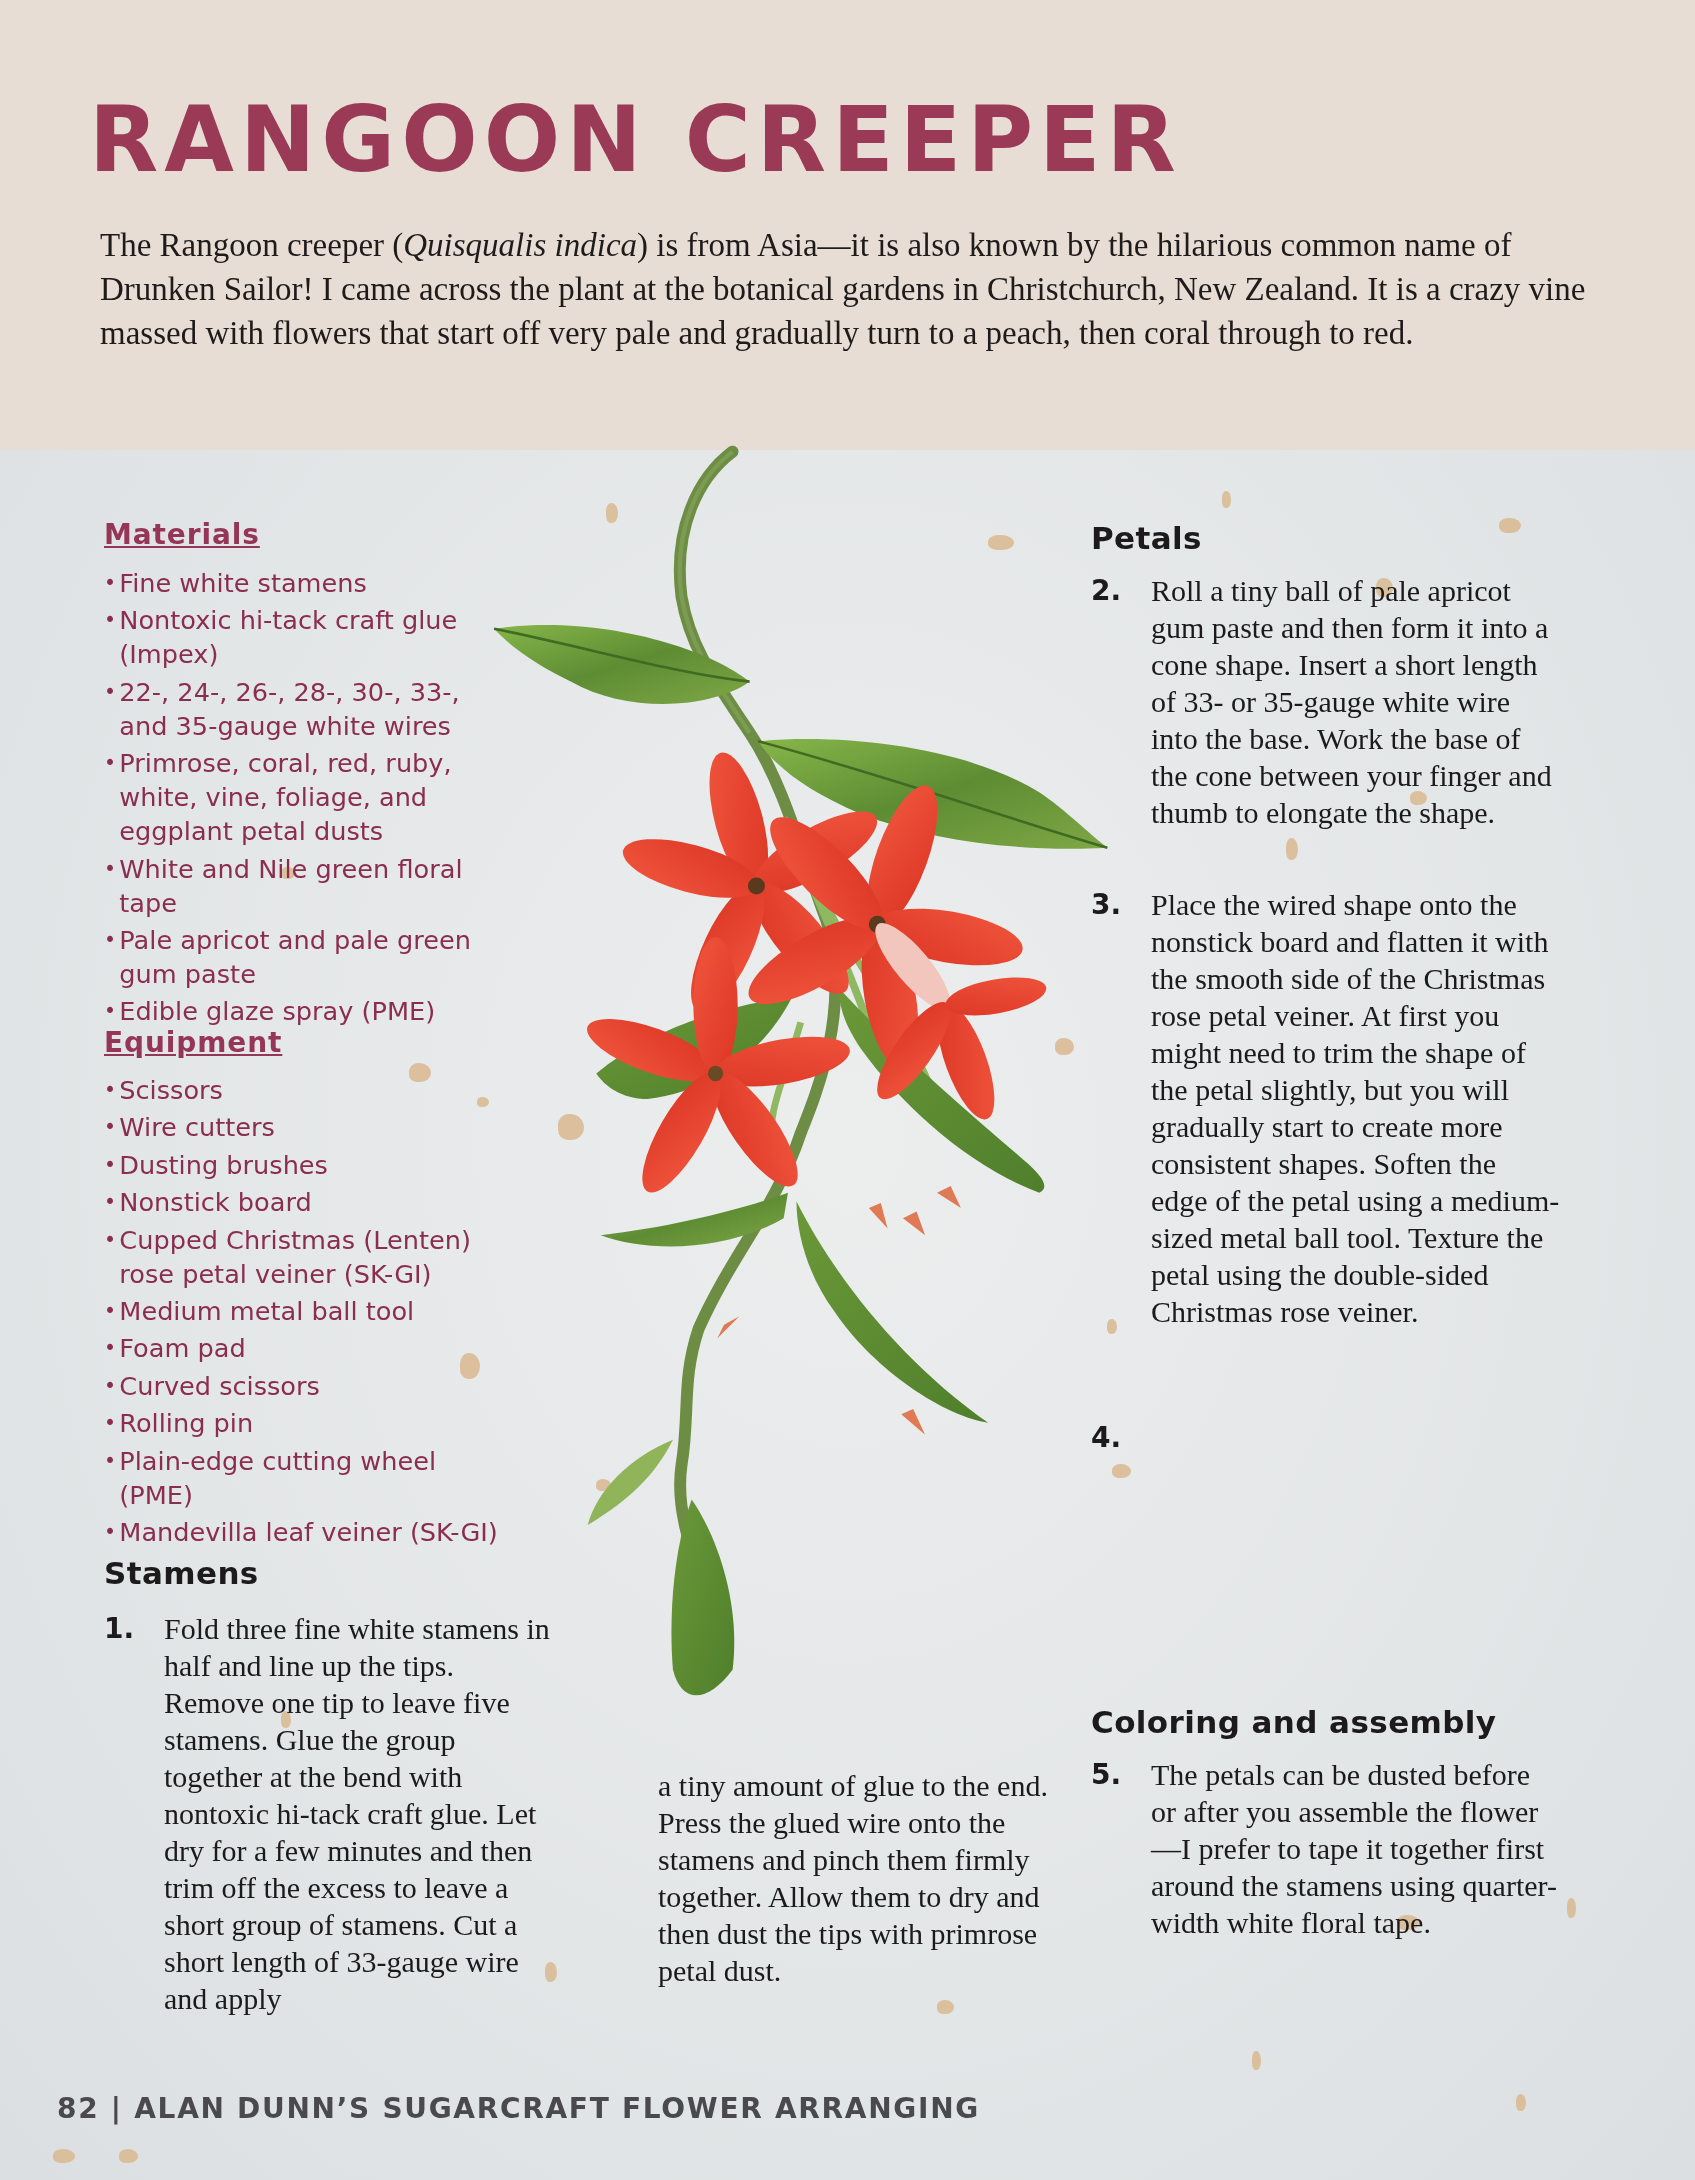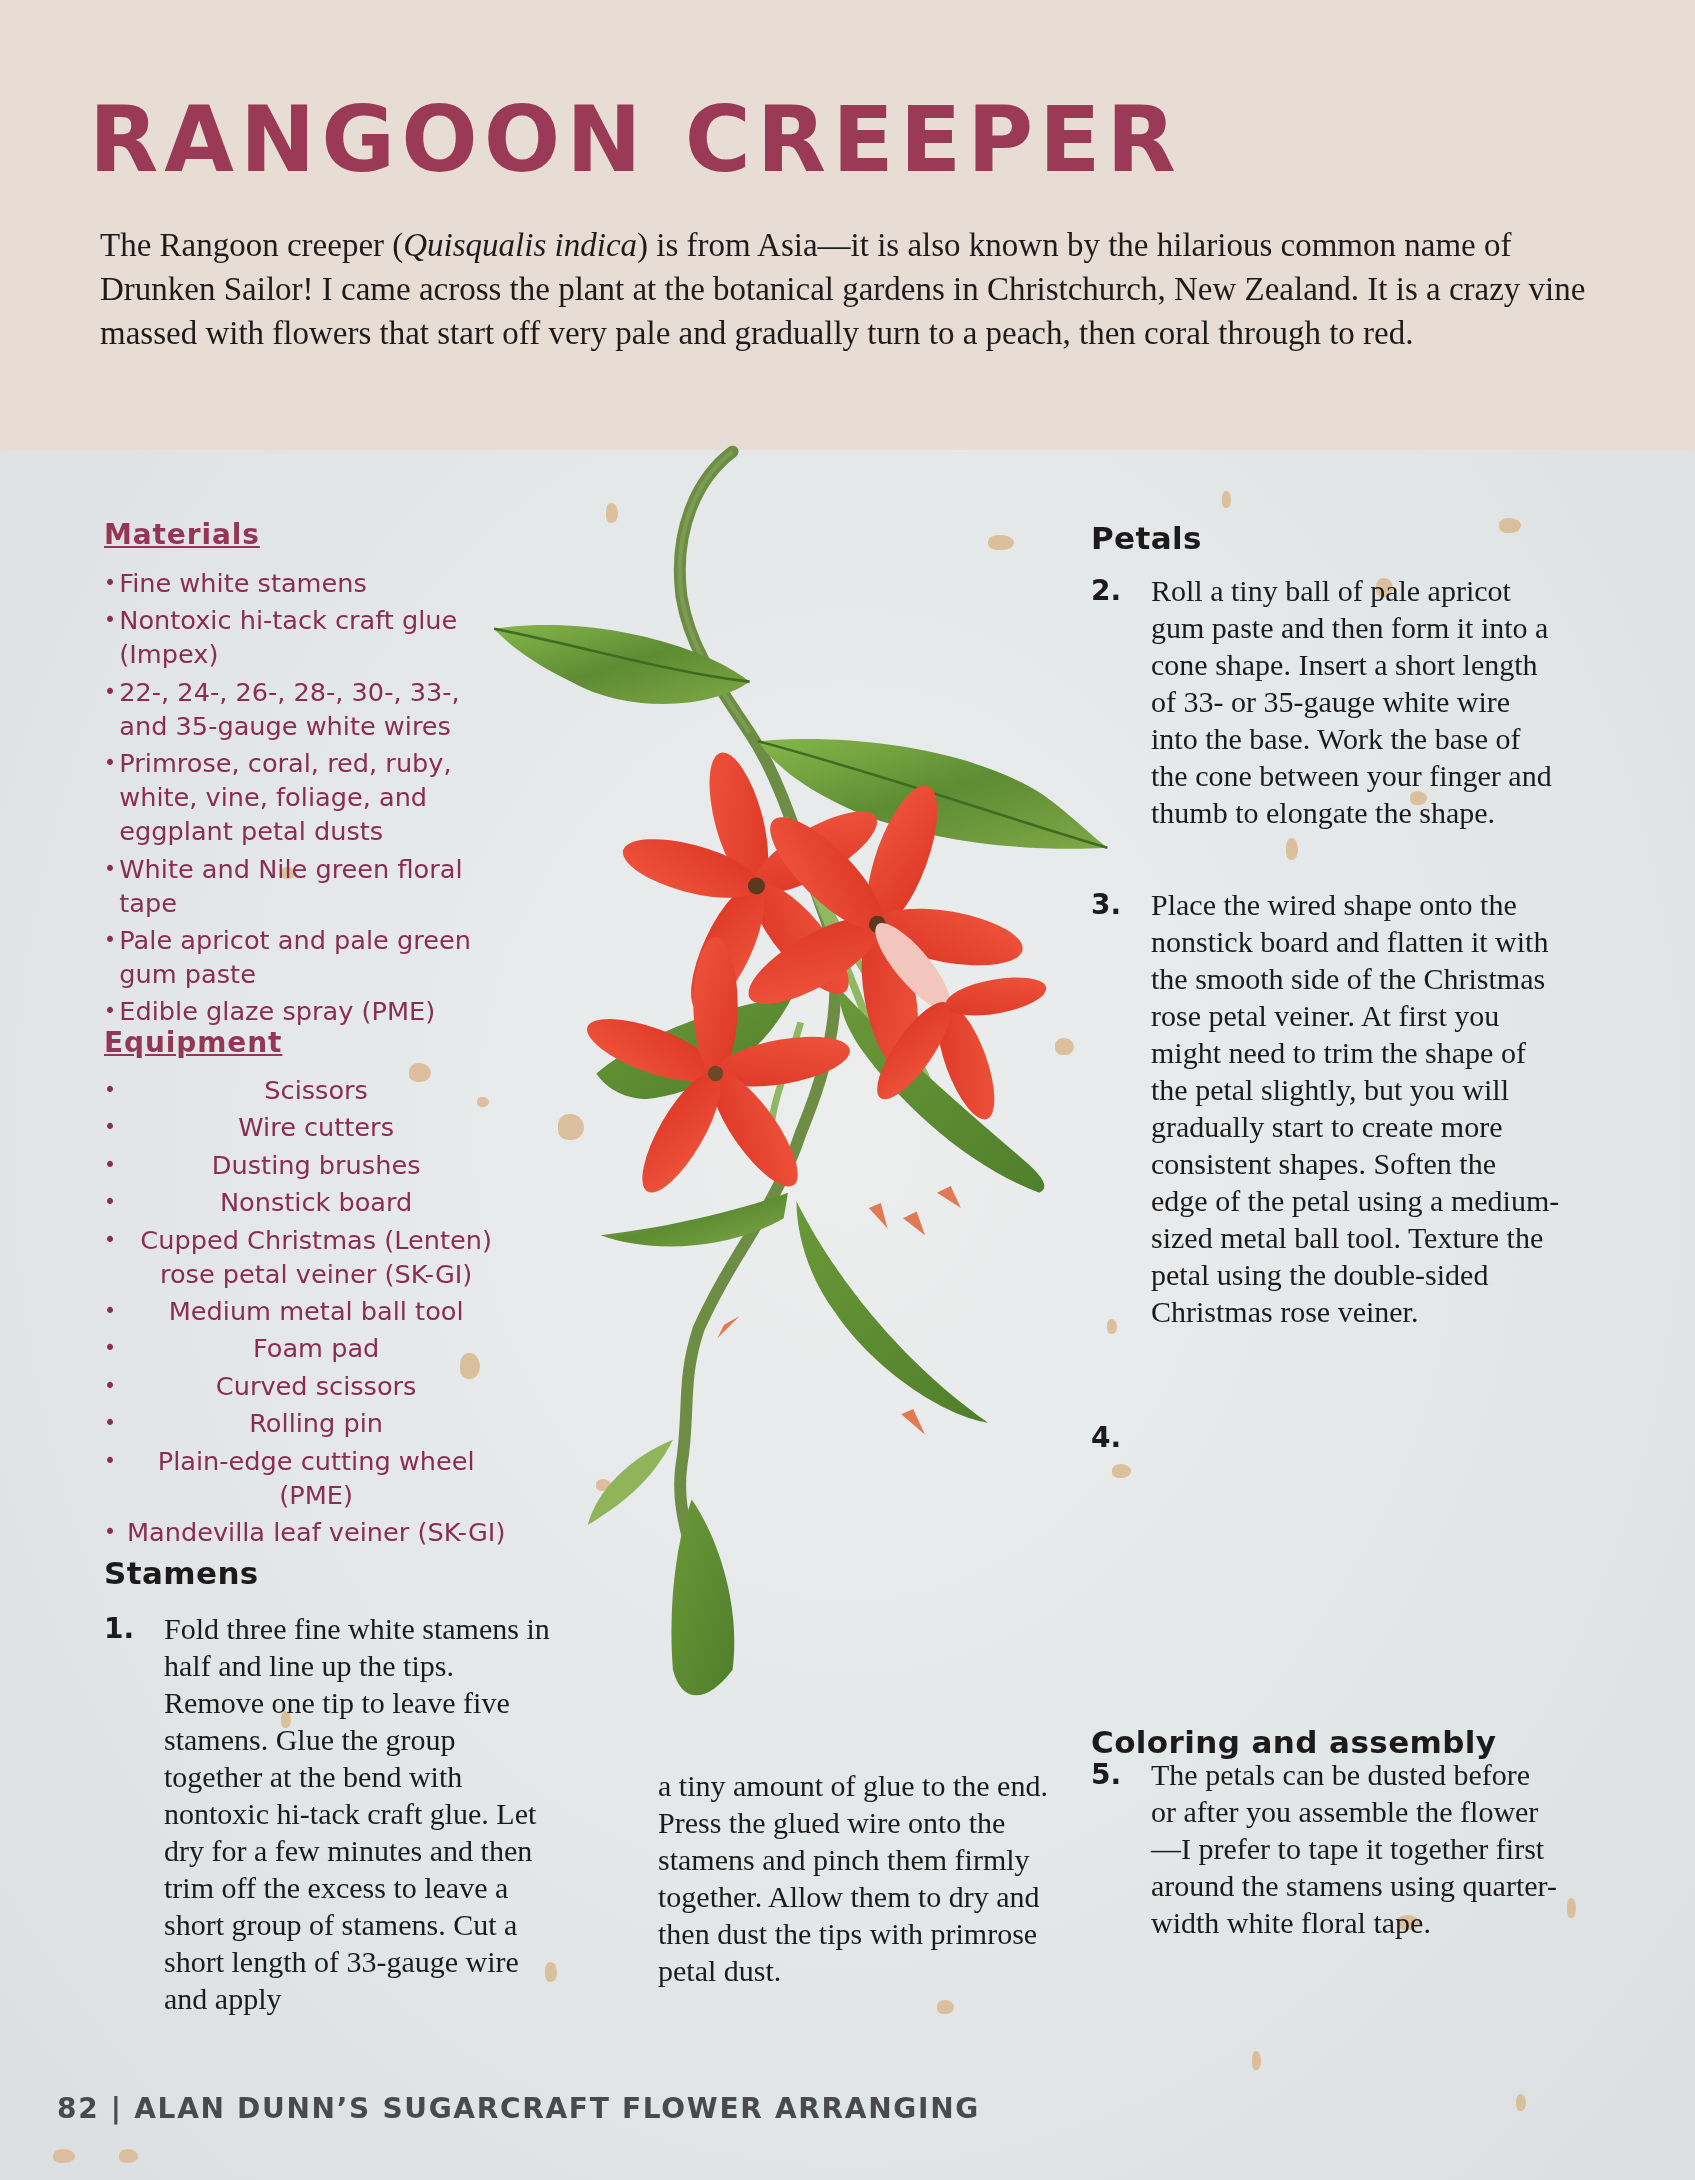--- a/index.html
+++ b/index.html
@@ -179,21 +179,21 @@
   <li>Fine white stamens</li>
   <li>Nontoxic hi-tack craft glue (Impex)</li>
   <li>22-, 24-, 26-, 28-, 30-, 33-, and 35-gauge white wires</li>
   <li>Primrose, coral, red, ruby, white, vine, foliage, and eggplant petal dusts</li>
   <li>White and Nile green floral tape</li>
   <li>Pale apricot and pale green gum paste</li>
   <li>Edible glaze spray (PME)</li>
 </ul>
 
 <h2 class="sec-head-maroon" style="left:104px;top:1026px;">Equipment</h2>
-<ul class="bullets" style="left:104px;top:1073px;width:409px;text-align:center;">
+<ul class="bullets" style="left:104px;top:1073px;width:409px;">
   <li>Scissors</li>
   <li>Wire cutters</li>
   <li>Dusting brushes</li>
   <li>Nonstick board</li>
   <li>Cupped Christmas (Lenten) rose petal veiner (SK-GI)</li>
   <li>Medium metal ball tool</li>
   <li>Foam pad</li>
   <li>Curved scissors</li>
   <li>Rolling pin</li>
   <li>Plain-edge cutting wheel (PME)</li>
@@ -213,20 +213,20 @@
   <p class="step-text" style="width:409px;">Roll a tiny ball of pale apricot gum paste and then form it into a cone shape. Insert a short length of 33- or 35-gauge white wire into the base. Work the base of the cone between your finger and thumb to elongate the shape.</p>
 </div>
 <div class="step" style="left:1091px;top:886px;width:477px;height:528px;">
   <span class="step-num">3.</span>
   <p class="step-text" style="width:409px;">Place the wired shape onto the nonstick board and flatten it with the smooth side of the Christmas rose petal veiner. At first you might need to trim the shape of the petal slightly, but you will gradually start to create more consistent shapes. Soften the edge of the petal using a medium-sized metal ball tool. Texture the petal using the double-sided Christmas rose veiner.</p>
 </div>
 <div class="step" style="left:1091px;top:1419px;width:477px;height:264px;">
   <span class="step-num">4.</span>
 </div>
 
-<h2 class="sec-head-black" style="left:1091px;top:1704px;margin-top:20px;">Coloring and assembly</h2>
+<h2 class="sec-head-black" style="left:1091px;top:1704px;">Coloring and assembly</h2>
 <div class="step" style="left:1091px;top:1756px;width:477px;height:230px;">
   <span class="step-num">5.</span>
   <p class="step-text" style="width:409px;">The petals can be dusted before or after you assemble the flower—I prefer to tape it together first around the stamens using quarter-width white floral tape.</p>
 </div>
 
 <p class="footer"><span>82</span> <span>|</span> <span>ALAN DUNN’S SUGARCRAFT FLOWER ARRANGING</span></p>
 
 
 </body></html>

